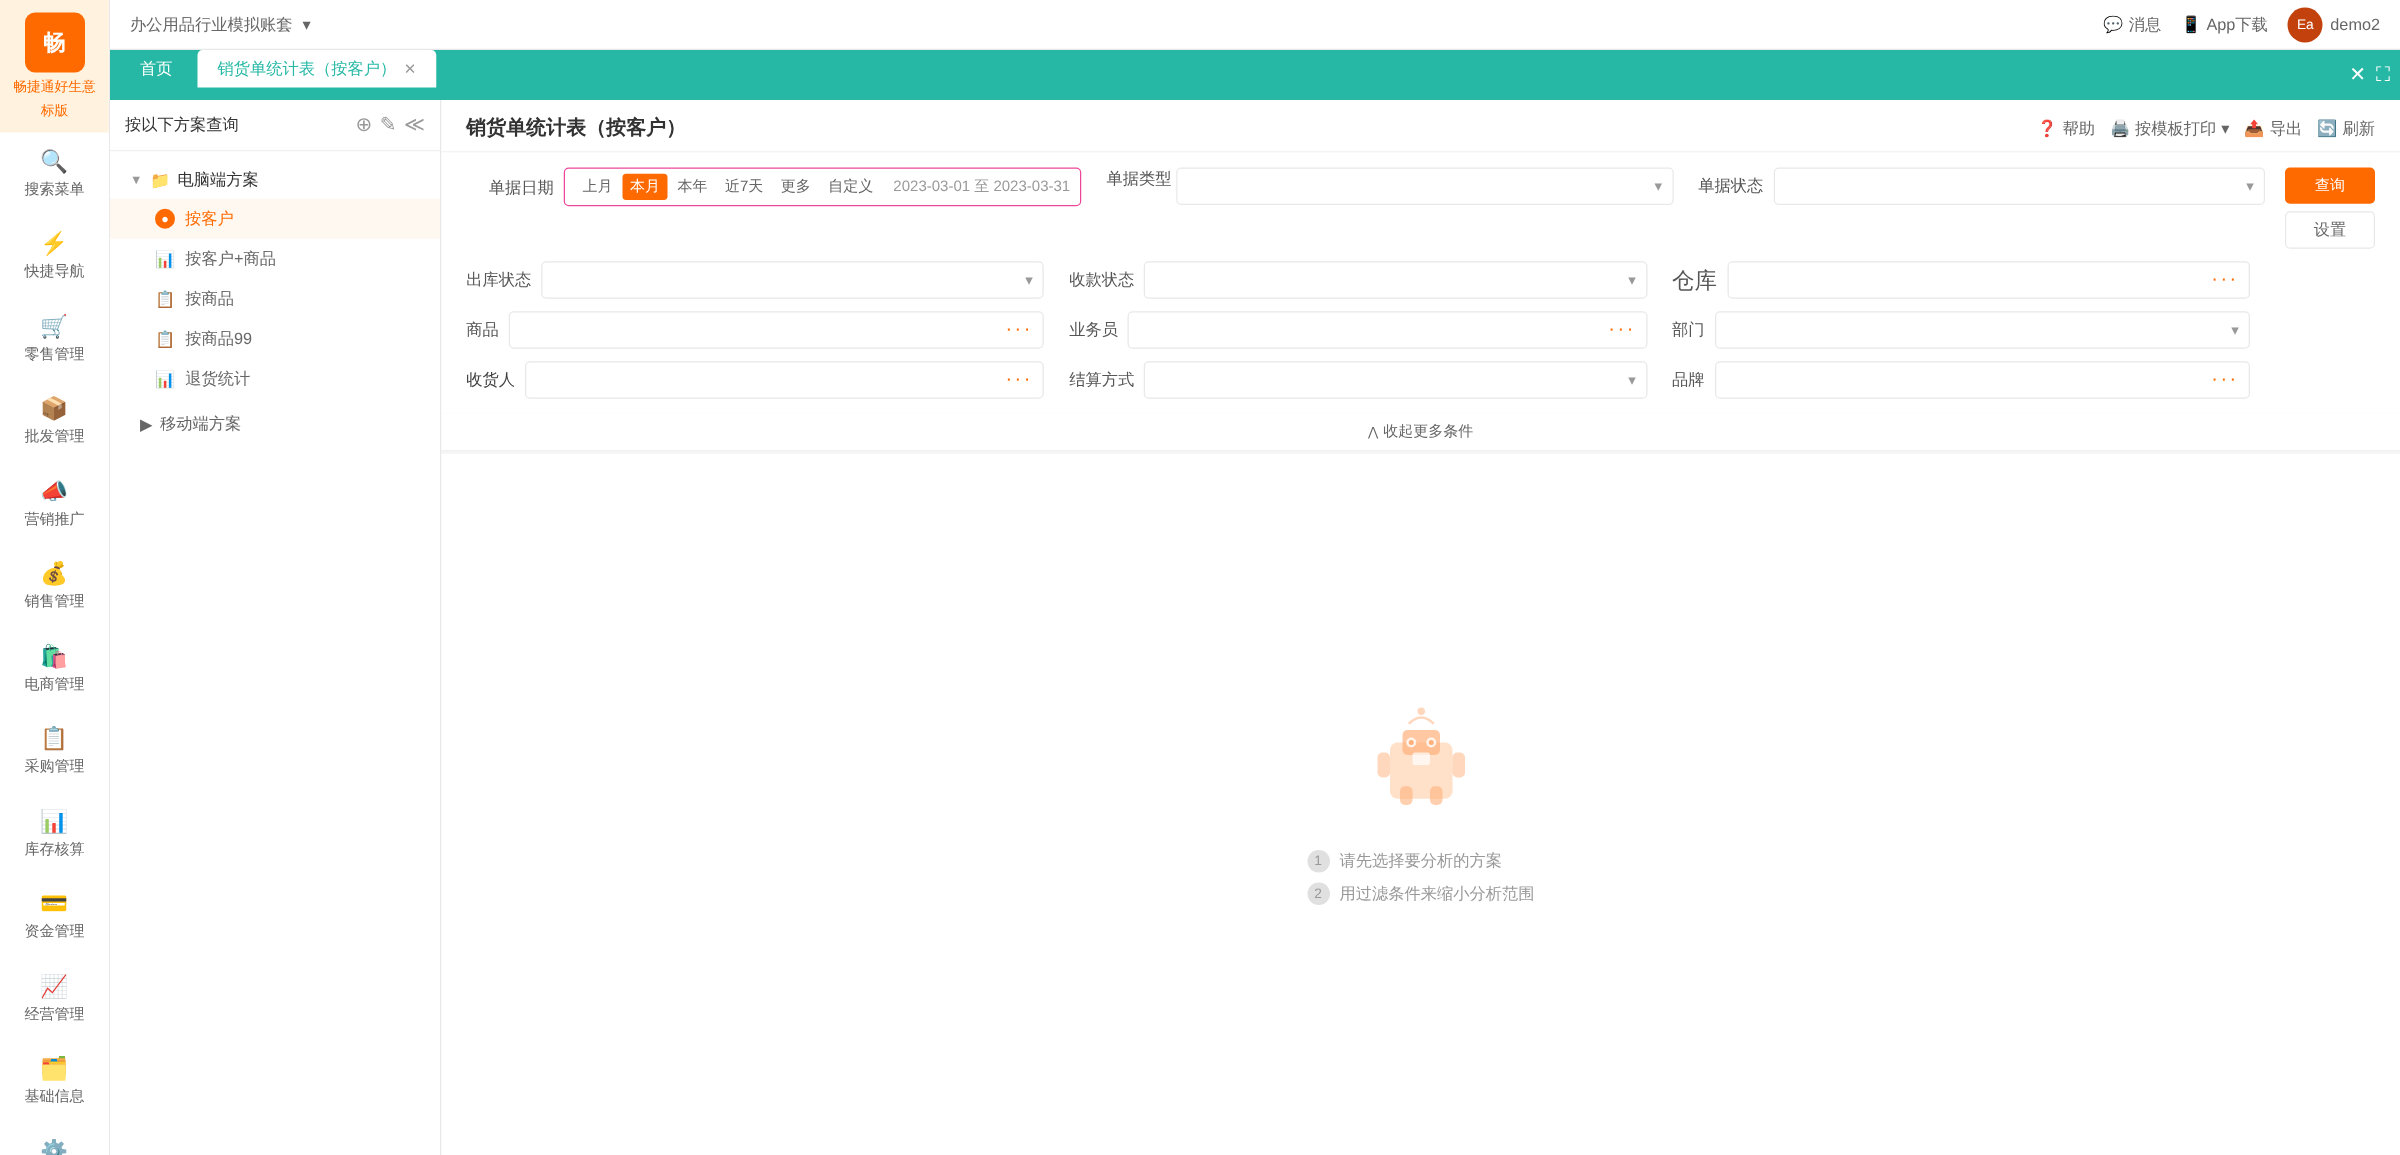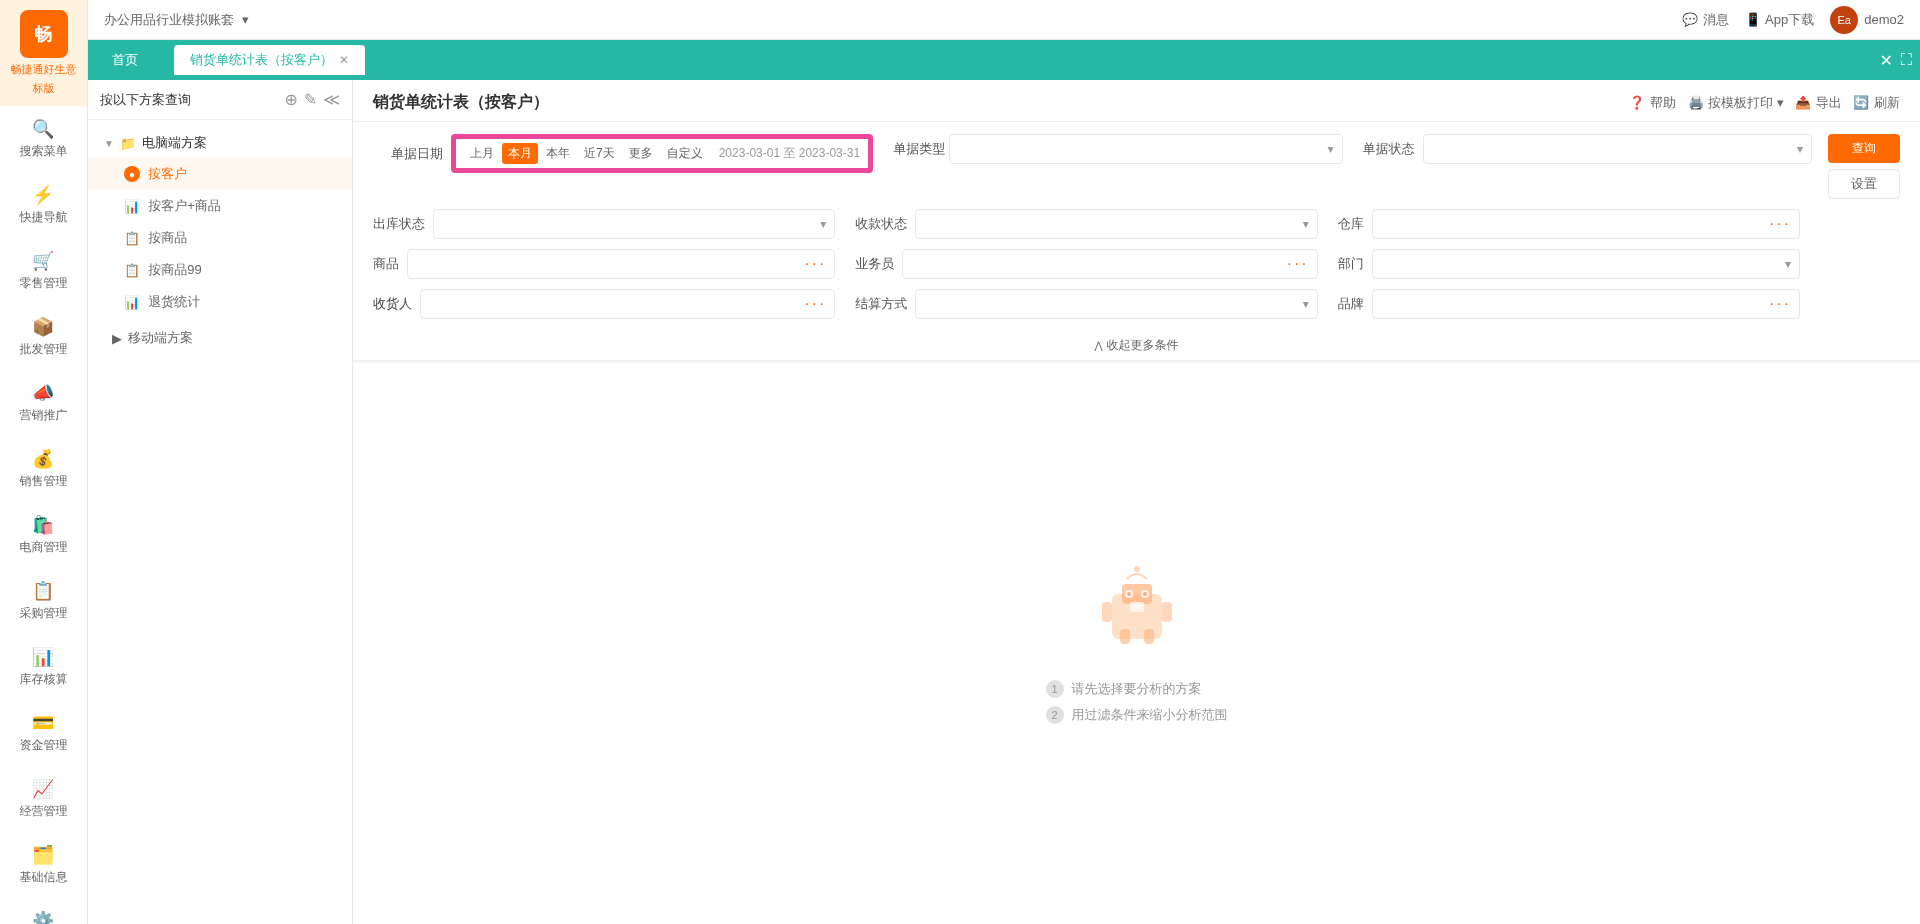--- a/index.html
+++ b/index.html
@@ -18,21 +18,21 @@
 
     
     .topbar { height: 40px; background: #fff; border-bottom: 1px solid #e8e8e8; display: flex; align-items: center; justify-content: space-between; padding: 0 16px; }
     .topbar-left { display: flex; align-items: center; gap: 8px; font-size: 13px; color: #666; }
     .topbar-right { display: flex; align-items: center; gap: 16px; font-size: 13px; color: #666; }
     .topbar-right .msg-icon { cursor: pointer; display: flex; align-items: center; gap: 4px; }
     .topbar-right .app-icon { cursor: pointer; display: flex; align-items: center; gap: 4px; }
     .topbar-right .user-avatar { width: 28px; height: 28px; border-radius: 50%; background: #e0e0e0; display: flex; align-items: center; justify-content: center; overflow: hidden; cursor: pointer; }
 
     
-    .tabbar { height: 40px; background: #26b8a5; display: flex; align-items: center; padding: 0 8px; gap: 20px; }
+    .tabbar { height: 40px; background: #26b8a5; display: flex; padding: 0 8px; gap: 4px; }
     .tab { height: 30px; padding: 0 16px; border-radius: 4px 4px 0 0; display: flex; align-items: center; gap: 6px; cursor: pointer; font-size: 13px; color: rgba(255,255,255,0.8); }
     .tab.home { background: transparent; color: #fff; }
     .tab.active { background: #fff; color: #26b8a5; }
     .tab .close-btn { font-size: 12px; cursor: pointer; color: #999; }
     .tab-maximize { margin-left: auto; display: flex; align-items: center; gap: 8px; color: #fff; }
     .tab-maximize .icon-btn { cursor: pointer; font-size: 16px; }
 
     
     .content-area { flex: 1; display: flex; overflow: hidden; background: #f5f5f5; }
 
@@ -248,33 +248,33 @@
             <span>刷新</span>
           </div>
         </div>
       </div>
 
       <div class="filter-section">
 
         <div style="display:flex;align-items:flex-start;gap:0;margin-bottom:10px;">
           <div style="flex:none;display:flex;align-items:center;gap:8px;">
             <span class="cell-label" style="width:70px;text-align:right;color:#555;font-size:13px;">单据日期</span>
-            <div style="display:flex;align-items:center;border:5px solid #ec4899;border-radius:4px;padding:4px 8px;cursor:pointer;gap:4px;">
+            <div style="display:flex;align-items:center;border:1px solid #ec4899;border-radius:4px;padding:4px 8px;cursor:pointer;gap:4px;">
               <div style="display:flex;gap:2px;">
                 <span style="padding:2px 6px;border-radius:3px;font-size:12px;color:#666;cursor:pointer;">上月</span>
                 <span style="padding:2px 6px;border-radius:3px;font-size:12px;background:#ff6a00;color:#fff;">本月</span>
                 <span style="padding:2px 6px;border-radius:3px;font-size:12px;color:#666;cursor:pointer;">本年</span>
                 <span style="padding:2px 6px;border-radius:3px;font-size:12px;color:#666;cursor:pointer;">近7天</span>
                 <span style="padding:2px 6px;border-radius:3px;font-size:12px;color:#666;cursor:pointer;">更多</span>
                 <span style="padding:2px 6px;border-radius:3px;font-size:12px;color:#666;cursor:pointer;">自定义</span>
               </div>
               <span style="font-size:12px;color:#999;margin-left:6px;">2023-03-01 至 2023-03-31</span>
             </div>
           </div>
-          <div style="flex:1;display:flex;align-items:center;gap:4px;margin-left:20px;">
+          <div style="flex:1;display:flex;gap:4px;margin-left:20px;">
             <span style="color:#555;font-size:13px;white-space:nowrap;">单据类型</span>
             <div style="flex:1;border:1px solid #e8e8e8;border-radius:4px;padding:5px 8px;display:flex;align-items:center;justify-content:space-between;cursor:pointer;min-height:30px;">
               <span style="color:#bbb;font-size:13px;"></span>
               <span style="color:#999;font-size:12px;">▾</span>
             </div>
           </div>
           <div style="flex:1;display:flex;align-items:center;gap:8px;margin-left:20px;">
             <span style="color:#555;font-size:13px;white-space:nowrap;">单据状态</span>
             <div style="flex:1;border:1px solid #e8e8e8;border-radius:4px;padding:5px 8px;display:flex;align-items:center;justify-content:space-between;cursor:pointer;min-height:30px;">
               <span style="color:#bbb;font-size:13px;"></span>
@@ -296,21 +296,21 @@
             </div>
           </div>
           <div style="flex:1;display:flex;align-items:center;gap:8px;">
             <span style="color:#555;font-size:13px;white-space:nowrap;">收款状态</span>
             <div style="flex:1;border:1px solid #e8e8e8;border-radius:4px;padding:5px 8px;display:flex;align-items:center;justify-content:space-between;cursor:pointer;min-height:30px;">
               <span style="color:#bbb;font-size:13px;"></span>
               <span style="color:#999;font-size:12px;">▾</span>
             </div>
           </div>
           <div style="flex:1;display:flex;align-items:center;gap:8px;">
-            <span style="color:#555;font-size:13px;white-space:nowrap;">仓库</span>
+            <span style="color:#555;font-size:18px;white-space:nowrap;">仓库</span>
             <div style="flex:1;border:1px solid #e8e8e8;border-radius:4px;padding:5px 8px;display:flex;align-items:center;justify-content:space-between;cursor:pointer;min-height:30px;">
               <span style="color:#bbb;font-size:13px;"></span>
               <span style="color:#ff6a00;font-size:16px;letter-spacing:2px;">···</span>
             </div>
           </div>
           <div style="width:80px;flex-shrink:0;"></div>
         </div>
 
         <div style="display:flex;align-items:center;gap:20px;margin-bottom:10px;">
           <div style="flex:1;display:flex;align-items:center;gap:8px;">

